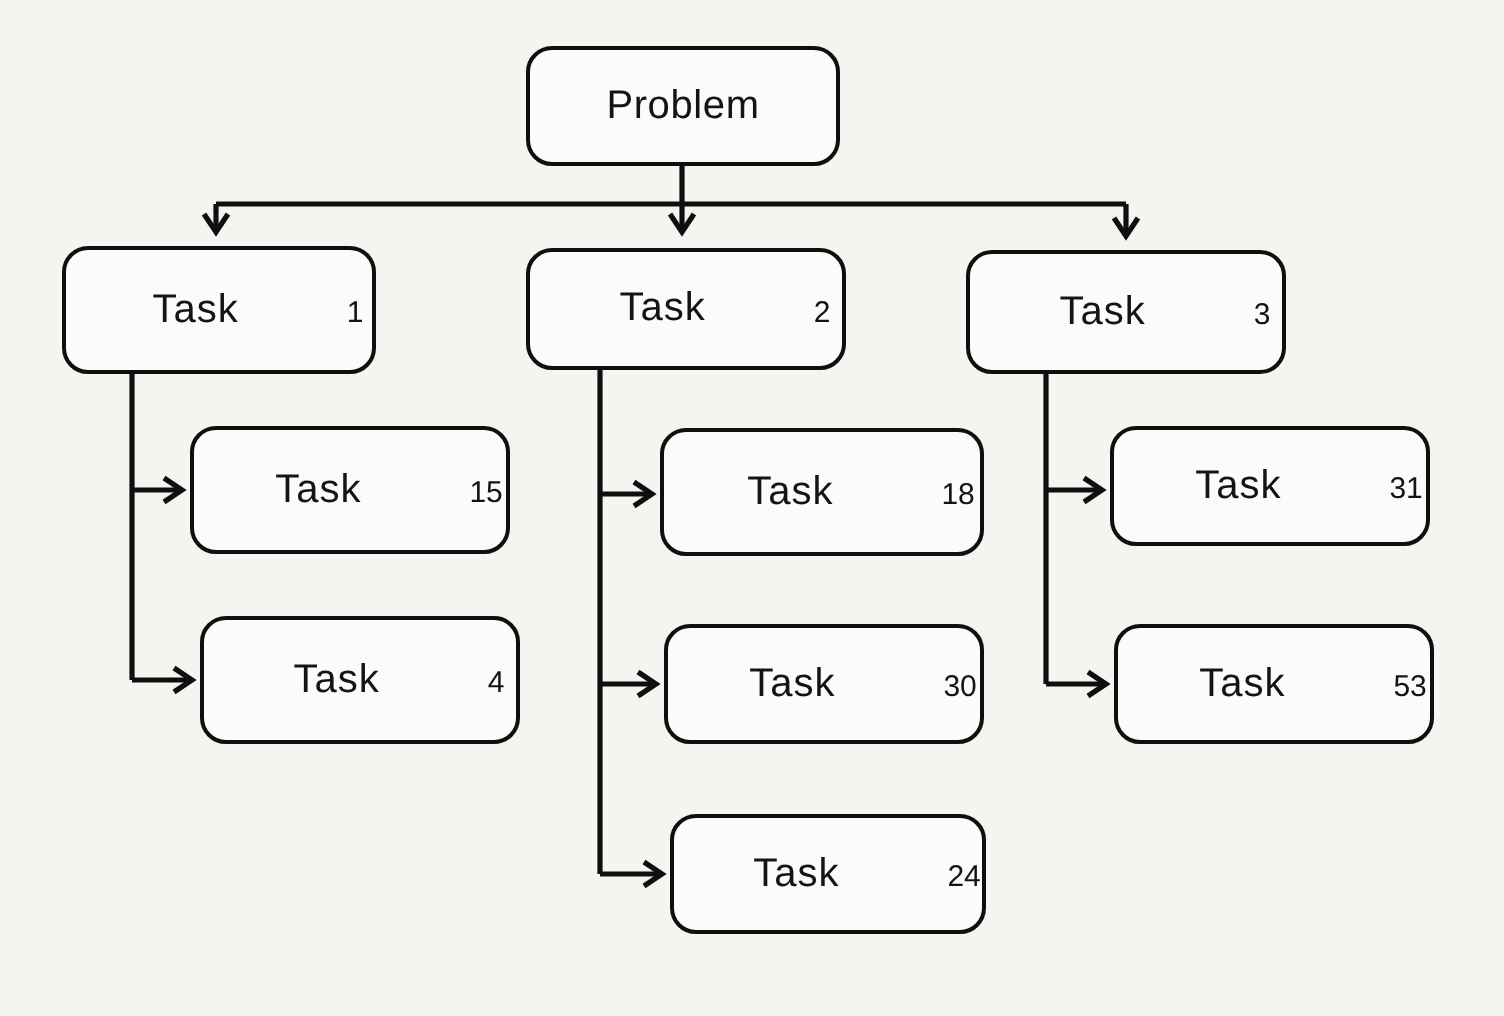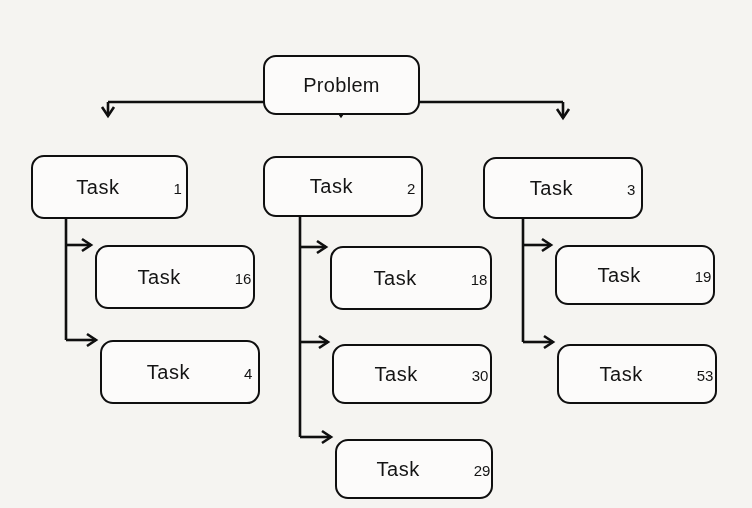--- a/index.html
+++ b/index.html
@@ -33,21 +33,20 @@
   }
   .node {
     position: absolute;
     display: flex;
     align-items: center;
     justify-content: center;
     background: var(--node-fill);
     border: 2.5px solid var(--node-border);
     border-radius: 13px;
     white-space: nowrap;
-    margin-top: 32px;
   }
   .node.task { padding-left: 39px; gap: 48px; }
   .node .lbl {
     font-size: 20px;
     letter-spacing: 0.5px;
   }
   .node .num {
     font-size: 15px;
     margin-left: 6px;
     padding-top: 3px;
@@ -100,46 +99,46 @@
     <span class="num">2</span>
   </div>
 
   <div class="node task" style="left:483px; top:125px; width:160px; height:62px;">
     <span class="lbl">Task</span>
     <span class="num">3</span>
   </div>
 
   <div class="node task" style="left:95px; top:213px; width:160px; height:64px;">
     <span class="lbl">Task</span>
-    <span class="num">16</span>
+    <span class="num">15</span>
   </div>
 
   <div class="node task" style="left:100px; top:308px; width:160px; height:64px;">
     <span class="lbl">Task</span>
     <span class="num">4</span>
   </div>
 
   <div class="node task" style="left:330px; top:214px; width:162px; height:64px;">
     <span class="lbl">Task</span>
     <span class="num">18</span>
   </div>
 
   <div class="node task" style="left:332px; top:312px; width:160px; height:60px;">
     <span class="lbl">Task</span>
     <span class="num">30</span>
   </div>
 
   <div class="node task" style="left:335px; top:407px; width:158px; height:60px;">
     <span class="lbl">Task</span>
-    <span class="num">29</span>
+    <span class="num">24</span>
   </div>
 
   <div class="node task" style="left:555px; top:213px; width:160px; height:60px;">
     <span class="lbl">Task</span>
-    <span class="num">19</span>
+    <span class="num">31</span>
   </div>
 
   <div class="node task" style="left:557px; top:312px; width:160px; height:60px;">
     <span class="lbl">Task</span>
     <span class="num">53</span>
   </div>
 
 </div>
 
 </body></html>

